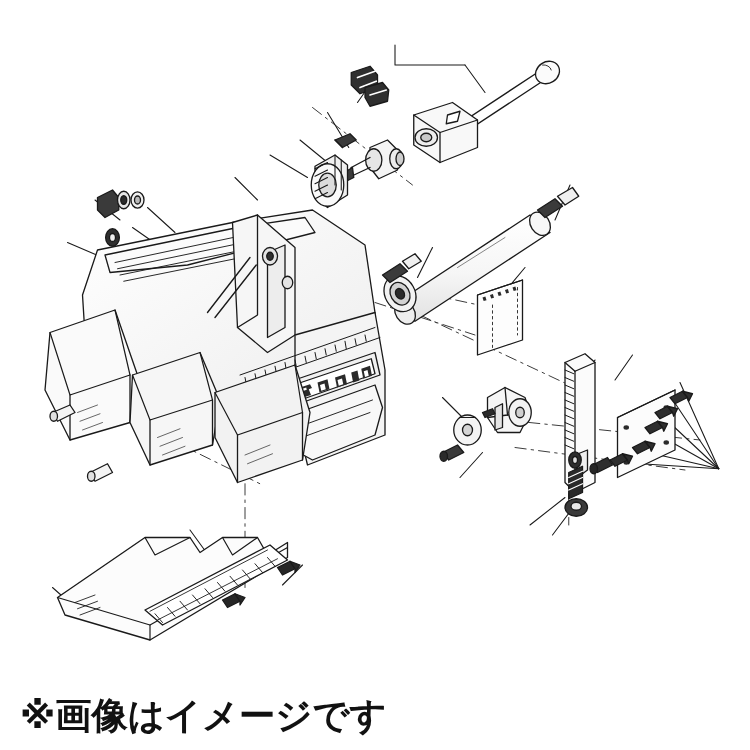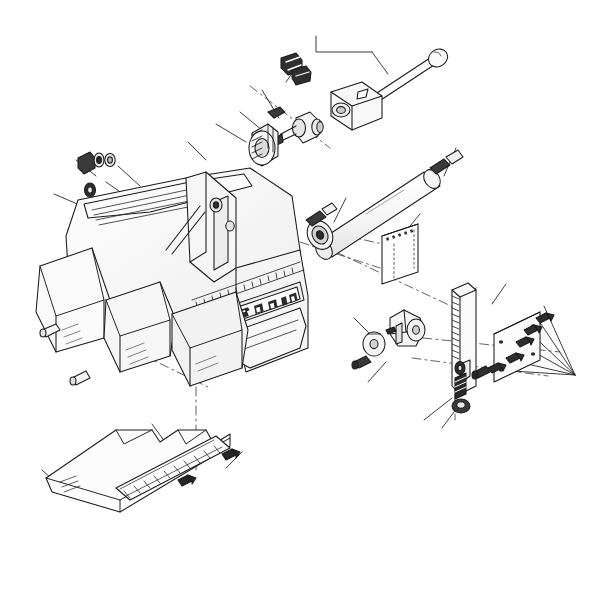--- a/index.html
+++ b/index.html
@@ -449,14 +449,15 @@
       </g>
 
       <g>
         <ellipse cx="110" cy="160" rx="5.2" ry="6.5" fill="#efefef"></ellipse>
         <ellipse cx="110" cy="160" rx="2.4" ry="3.2" fill="#b9b9b9"></ellipse>
       </g>
 
     </g>
   </svg>
 
+  <div class="caption">※画像はイメージです</div>
 
 </div>
 
 </body></html>

